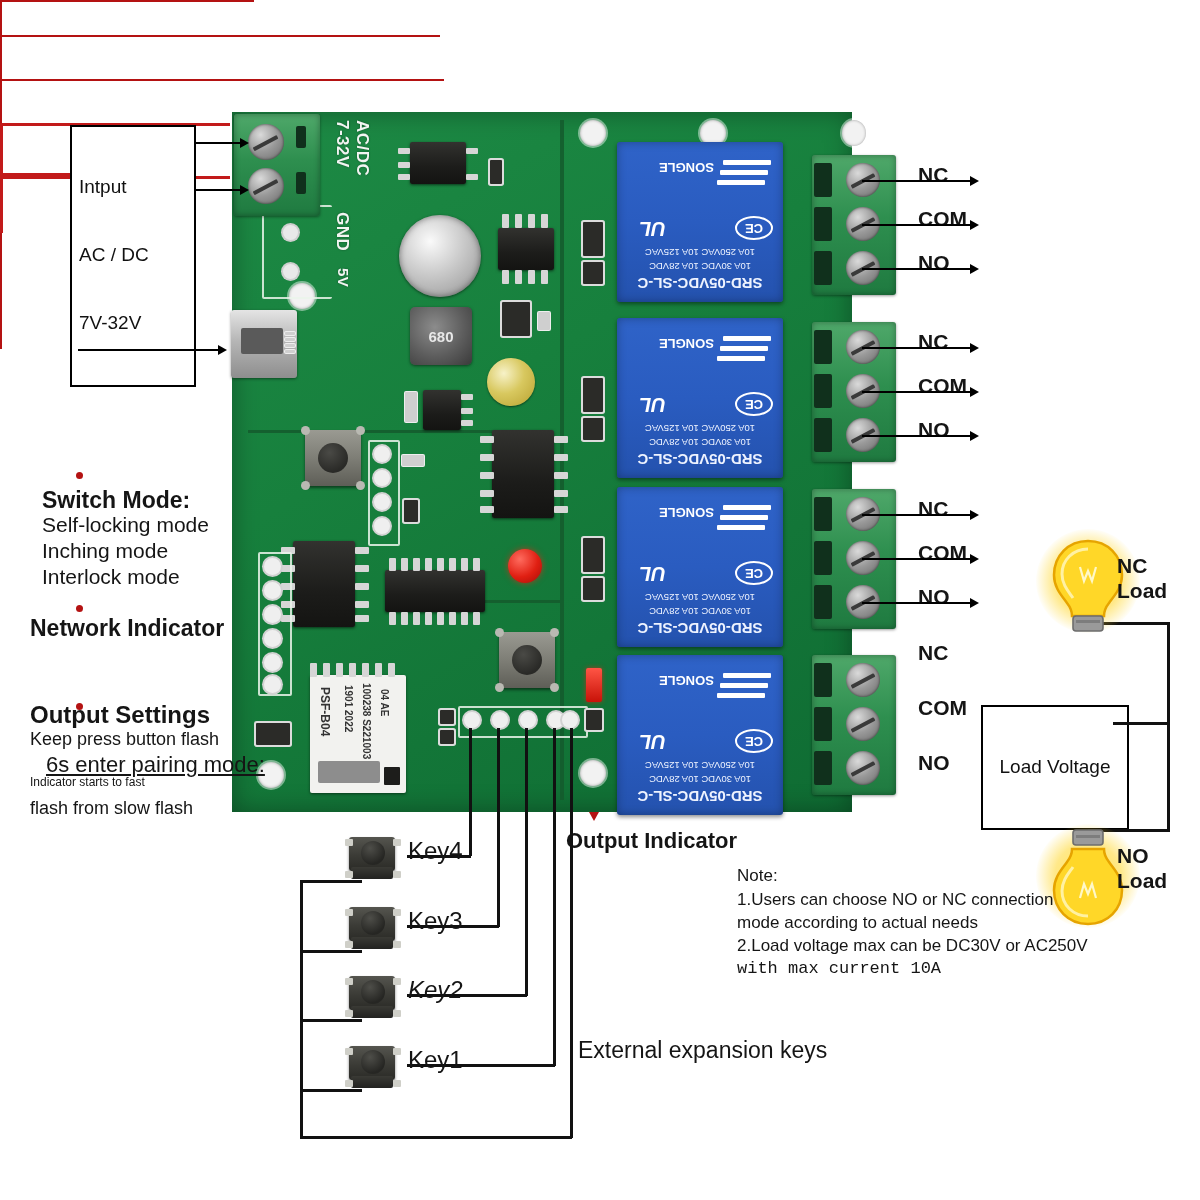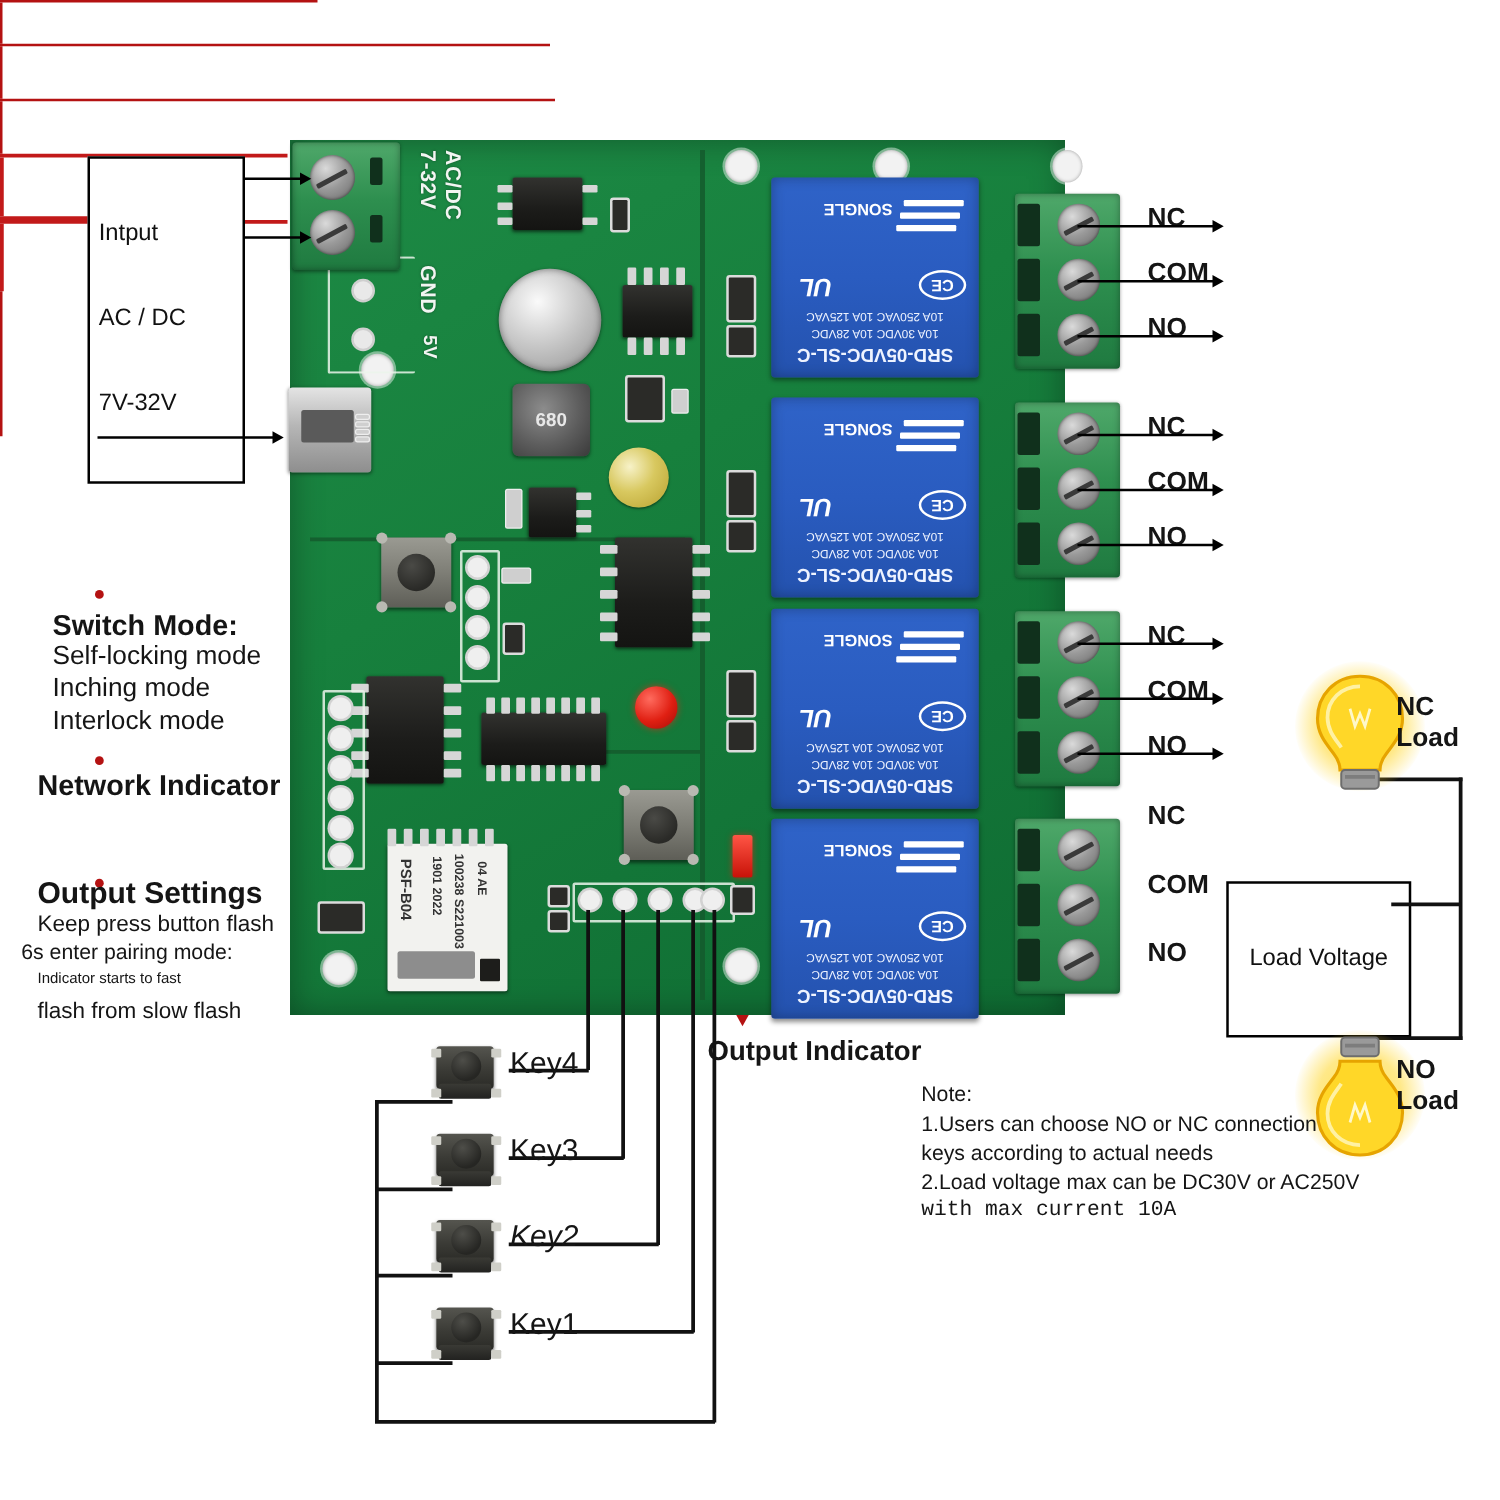--- a/index.html
+++ b/index.html
@@ -444,21 +444,21 @@
   <div class="redln-v" style="left:79px;top:567px;height:42px;"></div>
   <div class="dotR" style="left:76px;top:605px;"></div>
   <div class="txt t-bold" style="left:30px;top:614px;font-size:23px;">Network Indicator</div>
 
   <div class="redln-h" style="left:79px;top:665px;width:444px;"></div>
   <div class="redln-v" style="left:79px;top:665px;height:42px;"></div>
   <div class="dotR" style="left:76px;top:703px;"></div>
 
   <div class="txt t-bold" style="left:30px;top:700px;font-size:24px;">Output Settings</div>
   <div class="txt" style="left:30px;top:729px;font-size:18px;">Keep press button flash</div>
-  <div class="txt" style="left:17px;top:752px;font-size:17px;">6s enter pairing mode:</div>
+  <div class="txt" style="left:46px;top:752px;font-size:22px;text-decoration:underline;">6s enter pairing mode:</div>
   <div class="txt" style="left:30px;top:775px;font-size:12px;">Indicator starts to fast</div>
   <div class="txt" style="left:30px;top:798px;font-size:18px;">flash from slow flash</div>
 
   <div class="txt t-bold" style="left:918px;top:162px;font-size:21px;">NC</div>
   <div class="ln ln-h" style="left:862px;top:180px;width:112px;"></div>
   <div class="arrowR" style="left:970px;top:176px;"></div>
   <div class="txt t-bold" style="left:918px;top:206px;font-size:21px;">COM</div>
   <div class="ln ln-h" style="left:862px;top:224px;width:112px;"></div>
   <div class="arrowR" style="left:970px;top:220px;"></div>
   <div class="txt t-bold" style="left:918px;top:250px;font-size:21px;">NO</div>
@@ -593,20 +593,21 @@
     <div class="body"></div>
       <div class="dome"></div>
       <div class="base"></div>
     <div class="lg" style="left:4px;top:6px;"></div>
       <div class="lg" style="right:4px;top:6px;"></div>
     <div class="lg" style="left:4px;top:38px;"></div>
       <div class="lg" style="right:4px;top:38px;"></div>
   </div>
   <div class="txt" style="left:408px;top:1045px;font-size:24px;">Key1</div>
 
+  <div class="txt" style="left:578px;top:1036px;font-size:23px;">External expansion keys</div>
 
   <div class="txt" style="left:737px;top:866px;font-size:17px;">Note:</div>
   <div class="txt" style="left:737px;top:890px;font-size:17px;">1.Users can choose NO or NC connection</div>
-  <div class="txt" style="left:737px;top:913px;font-size:17px;">keys according to actual needs</div>
+  <div class="txt" style="left:737px;top:913px;font-size:17px;">mode according to actual needs</div>
   <div class="txt" style="left:737px;top:936px;font-size:17px;">2.Load voltage max can be DC30V or AC250V</div>
   <div class="txt" style="left:737px;top:959px;font-size:17px;font-family:Liberation Mono, monospace;">with max current 10A</div>
 
 </div>
 
 </body></html>

